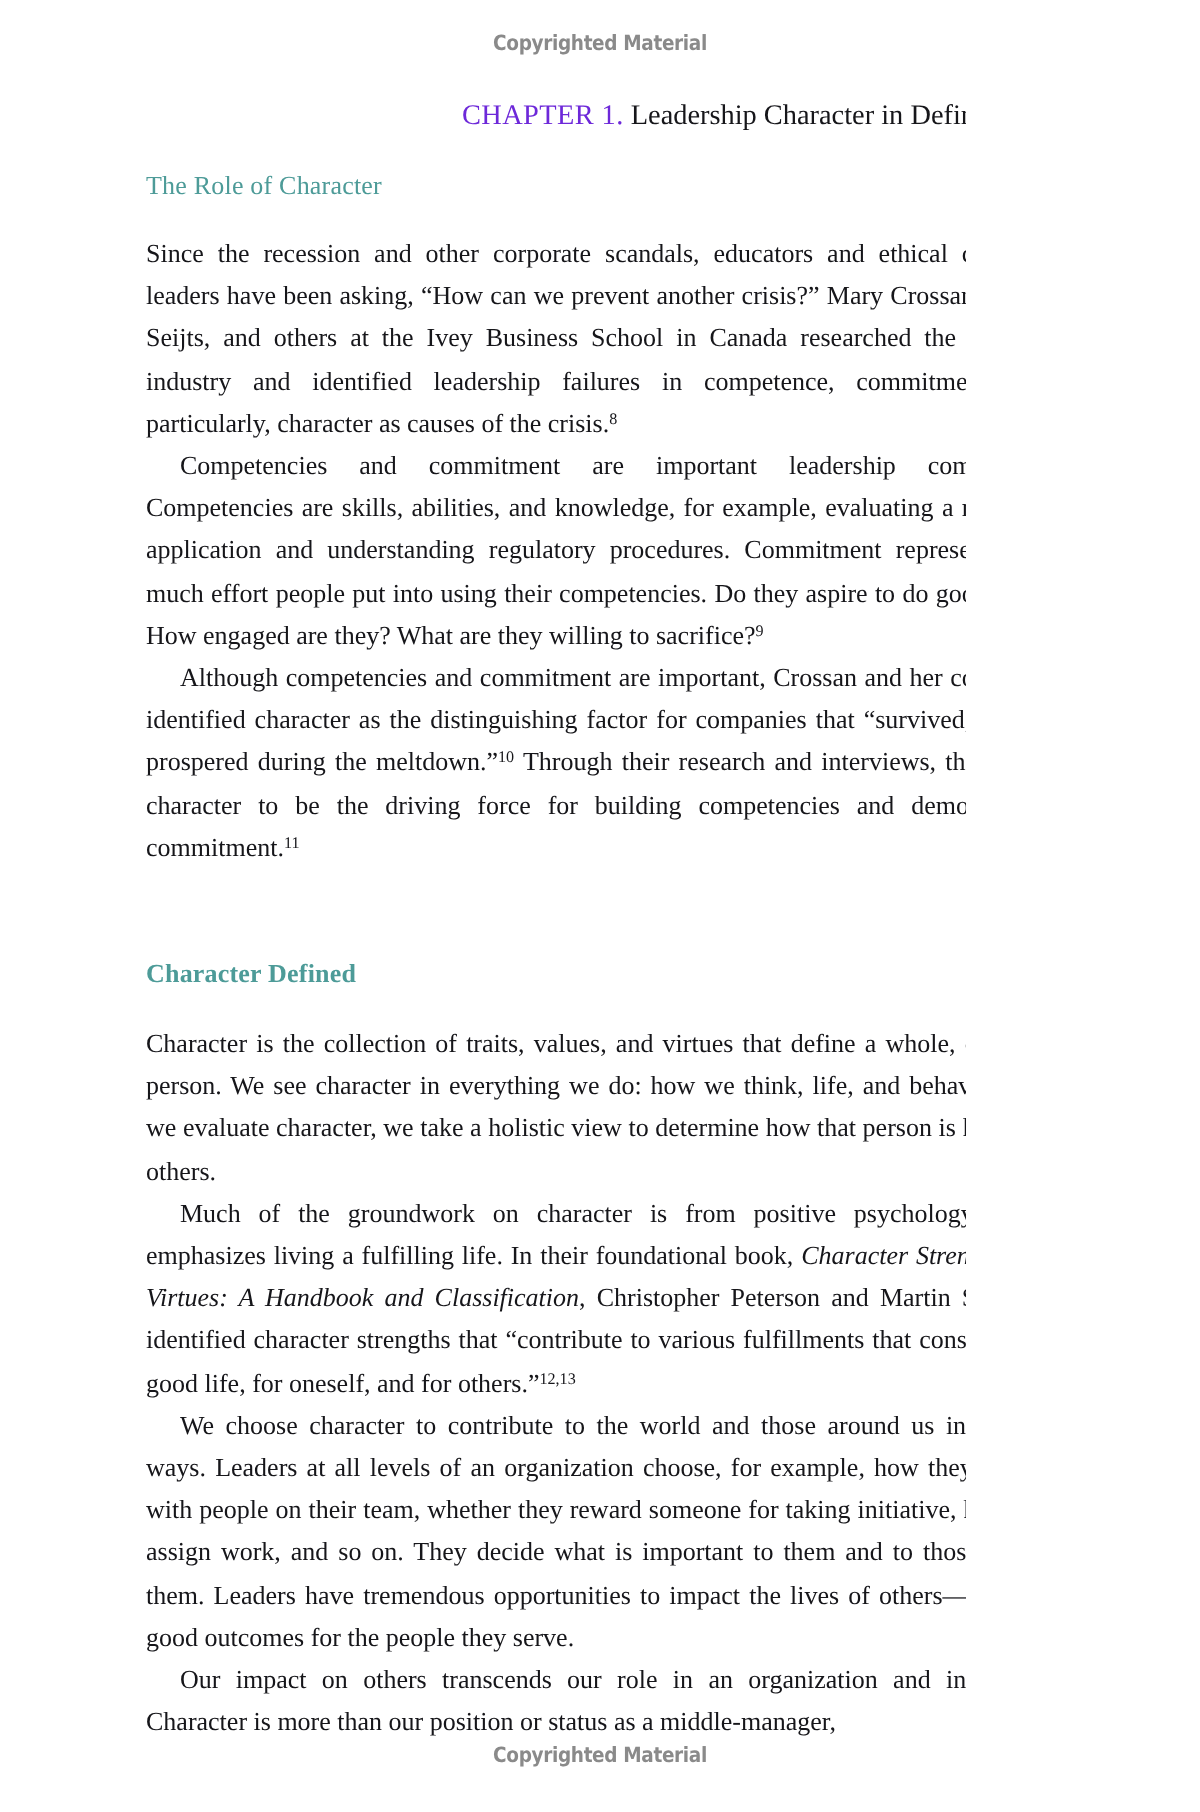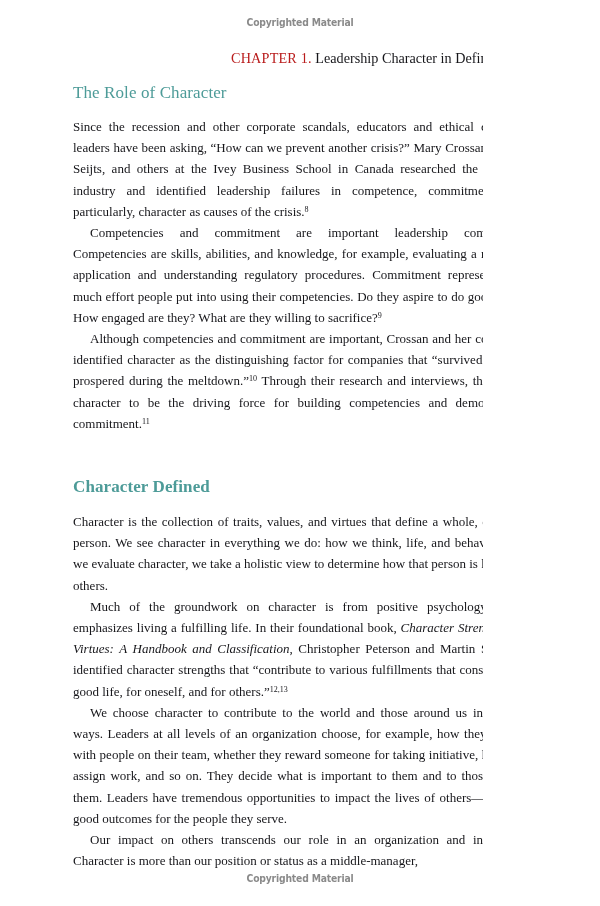--- a/index.html
+++ b/index.html
@@ -39,21 +39,21 @@
     left: 73px;
     top: 49px;
     width: 457px;
     text-align: right;
     font-size: 14.2px;
     line-height: 18px;
     color: #16161a;
     white-space: nowrap;
   }
   .running-head .chapter-label {
-    color: #b91c1c;
+    color: #6d28d9;
     letter-spacing: 0.2px;
     font-family: Liberation Serif, serif;
   }
   .running-head .head-title {
     color: #16161a;
   }
   .running-head .folio {
     color: #4d9b98;
     font-weight: 600;
     margin-left: 22px;
@@ -63,21 +63,21 @@
   .column {
     position: absolute;
     left: 73px;
     top: 78px;
     width: 457px;
   }
 
   h2.section-heading {
     margin: 0;
     font-weight: 400;
-    font-size: 17px;
+    font-size: 13px;
     line-height: 26px;
     color: #4d9b98;
     letter-spacing: 0.1px;
   }
   h2.heading-role   { padding-top: 2px; padding-bottom: 10px; }
   h2.heading-defined{ padding-top: 40px; padding-bottom: 11px; font-weight: bold; }
 
   p.body {
     margin: 0;
     font-size: 13px;

